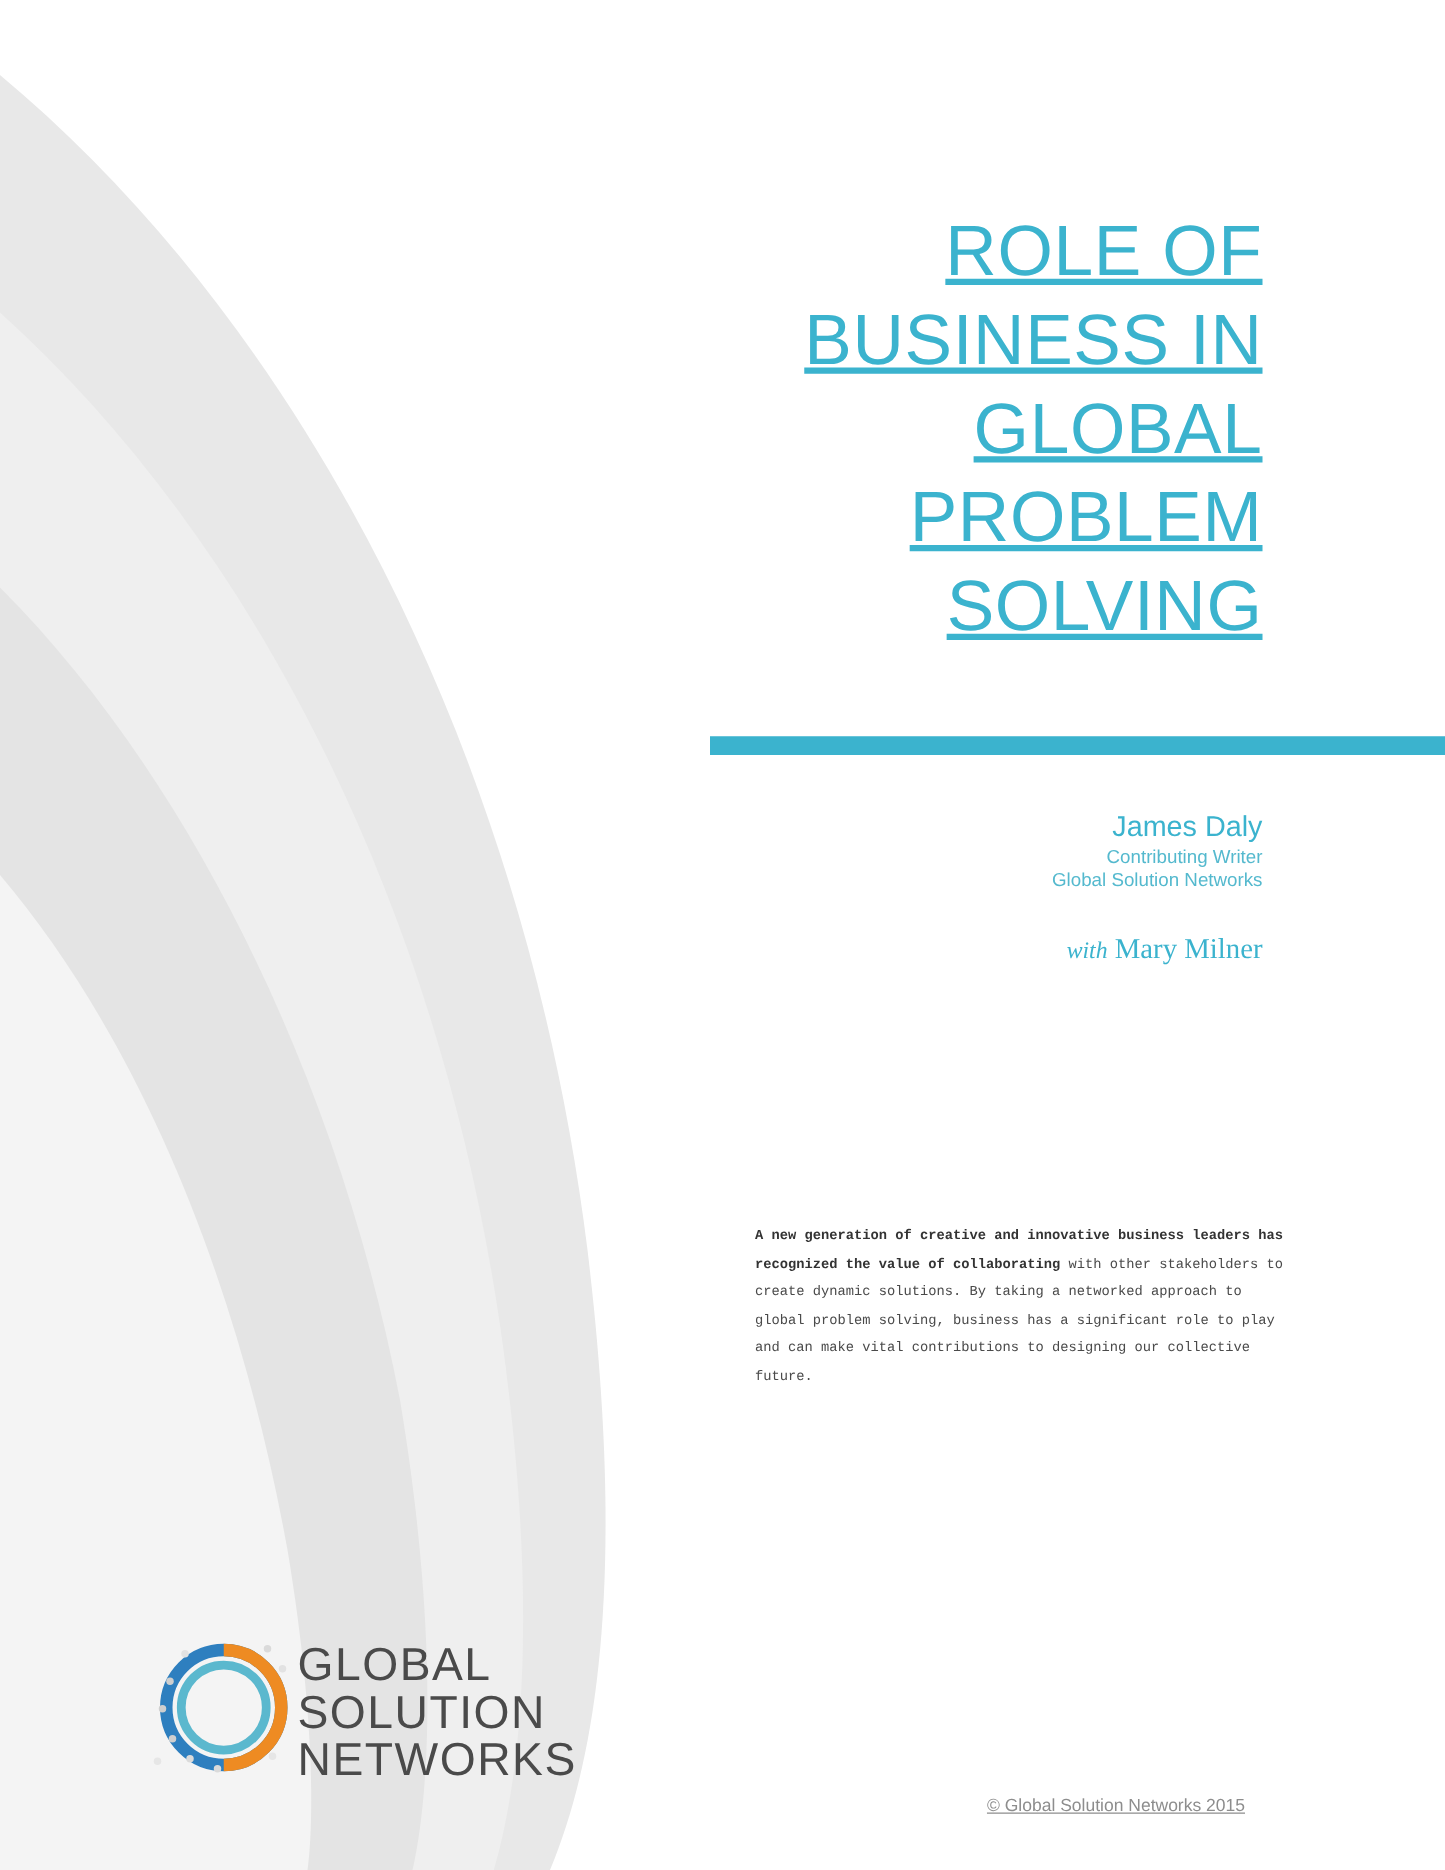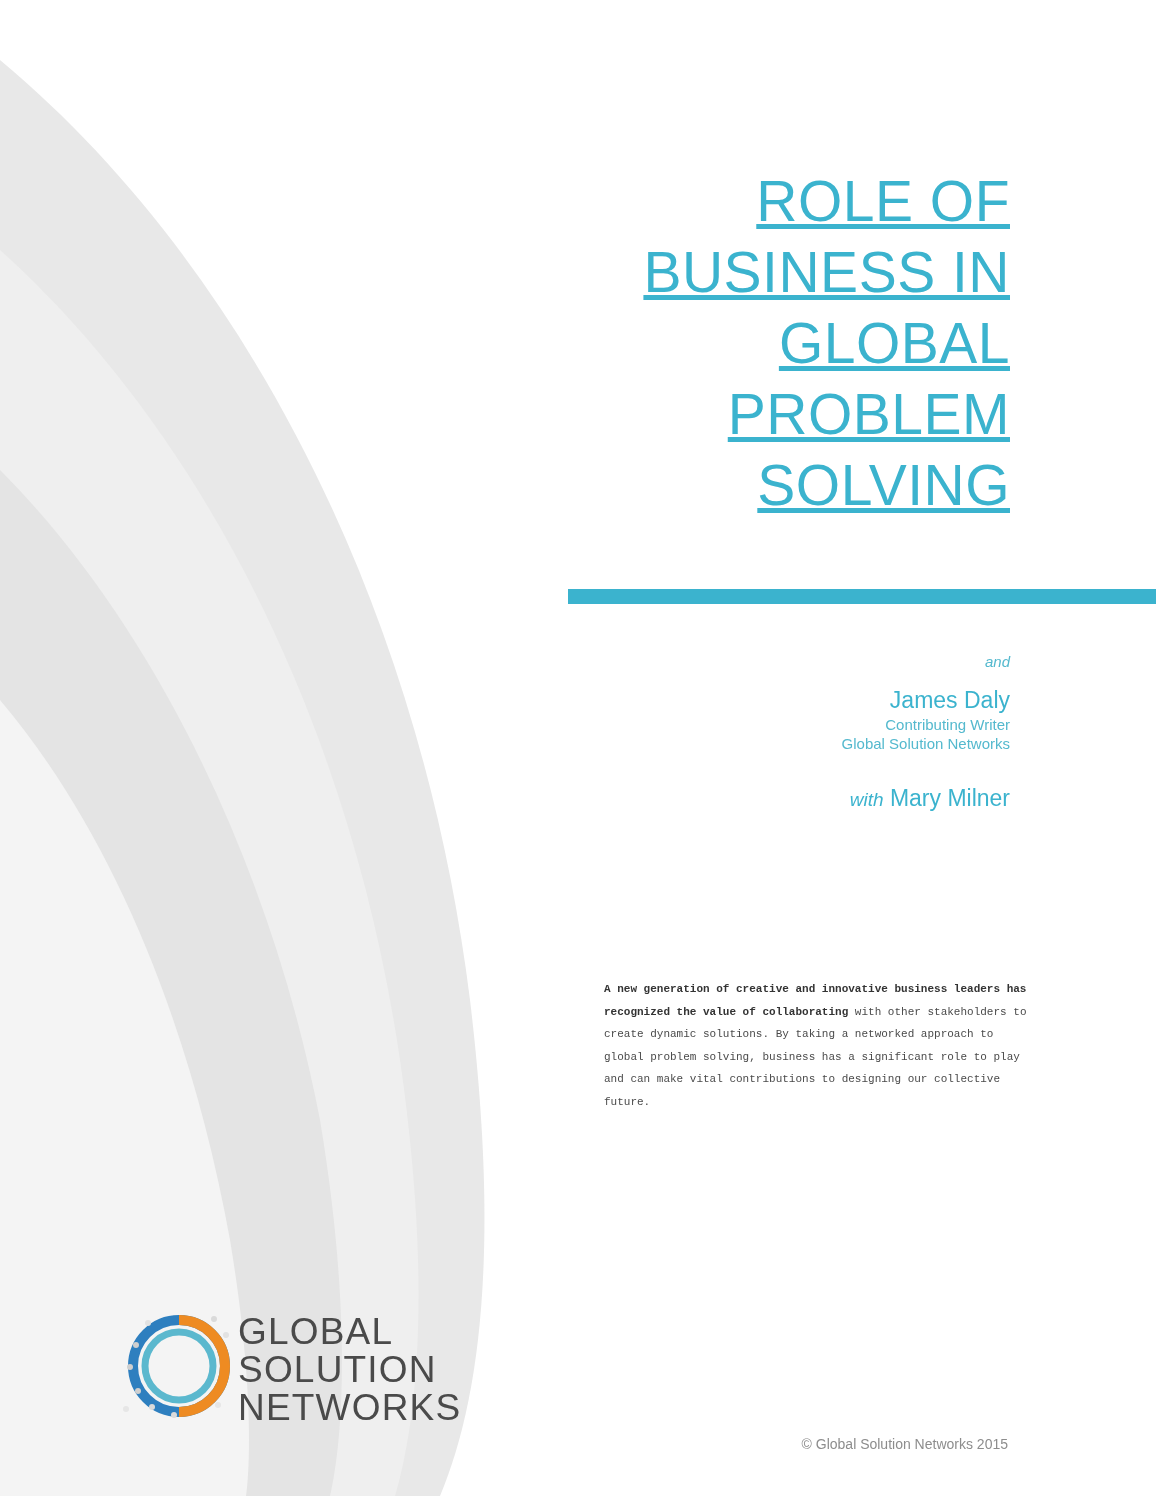--- a/index.html
+++ b/index.html
@@ -85,20 +85,21 @@
     line-height: 19px;
     font-style: italic;
     color: #54B9CE;
     margin-top: 20px;
   }
   .author-group-2 {
     margin-top: 14px;
   }
   .author-group-3 {
     margin-top: 30px;
+    font-family: Liberation Serif, serif;
   }
   .with-prefix {
     font-style: italic;
     font-size: 19px;
   }
 
   
   .abstract {
     position: absolute;
     left: 604px;
@@ -136,25 +137,26 @@
     color: #4a4a4a;
     font-size: 37px;
     line-height: 38px;
     letter-spacing: 1.2px;
     font-weight: 400;
   }
 
   
   .copyright {
     position: absolute;
-    right: 148px;
+    right: 160px;
     top: 1436px;
     font-size: 14px;
     color: #8d8d8d;
     text-align: right;
+    text-decoration: underline;
   }
 </style>
 </head>
 <body>
 
 <div class="page">
 
   <svg class="bg-swoosh" viewBox="0 0 780 1496" preserveAspectRatio="none">
     <path d="M0,60 C240,260 420,600 470,1000 C500,1250 480,1400 440,1496 L0,1496 Z" fill="#e8e8e8"></path>
     <path d="M0,250 C200,430 350,720 400,1060 C430,1270 420,1410 395,1496 L0,1496 Z" fill="#efefef"></path>
@@ -166,21 +168,20 @@
     <div class="doc-title">ROLE OF</div>
     <div class="doc-title">BUSINESS IN</div>
     <div class="doc-title">GLOBAL</div>
     <div class="doc-title">PROBLEM</div>
     <div class="doc-title">SOLVING</div>
   </div>
 
   <div class="divider"></div>
 
   <div class="authors">
-    <div class="conjunction">and</div>
     <div class="author-group-2">
       <div class="author-name">James Daly</div>
       <div class="author-role">Contributing Writer</div>
       <div class="author-org">Global Solution Networks</div>
     </div>
     <div class="author-group-3">
       <div class="author-name"><span class="with-prefix">with</span> <span>Mary Milner</span></div>
     </div>
   </div>
 

